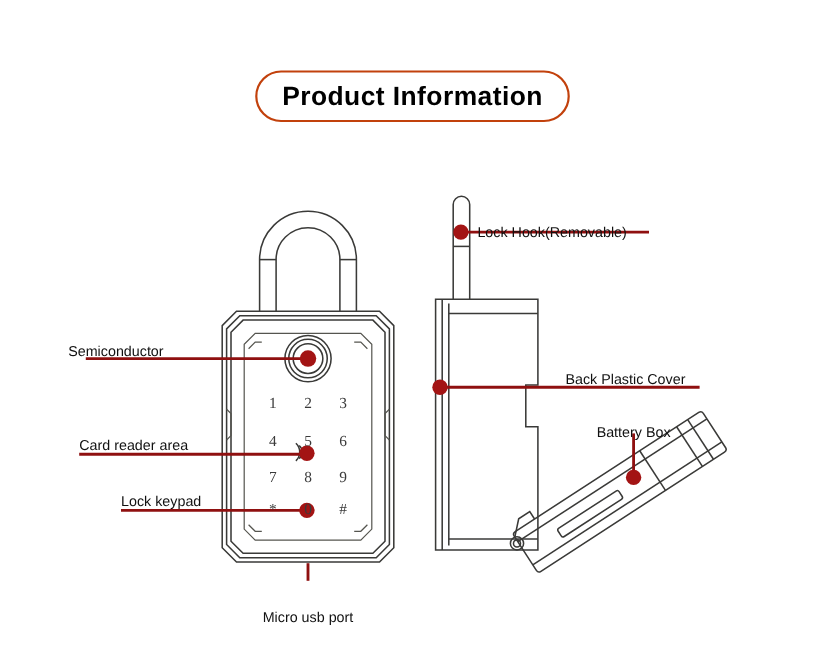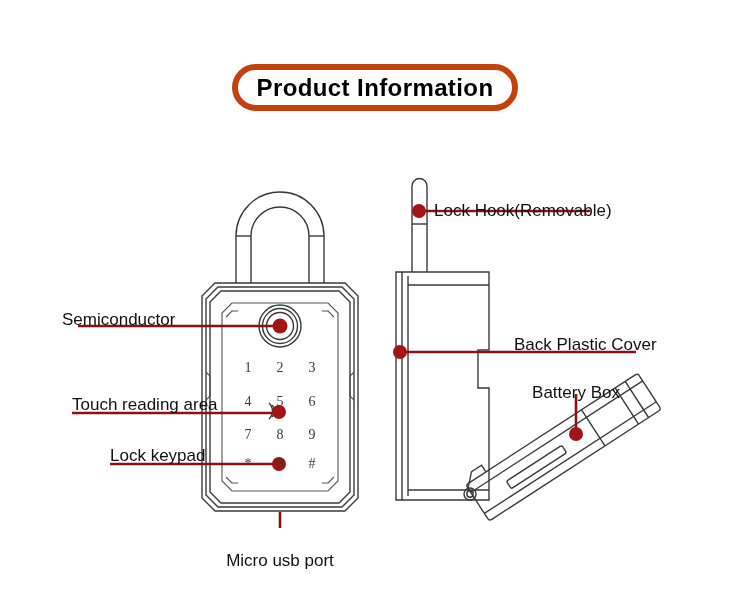--- a/index.html
+++ b/index.html
@@ -22,21 +22,21 @@
     background: #ffffff;
   }
 
   
   #title-pill {
     position: absolute;
     left: 232px;
     top: 64px;
     width: 286px;
     height: 47px;
-    border: 6px solid #c2410c;
+    border: 2px solid #c2410c;
     border-radius: 24px;
     background: #ffffff;
     box-sizing: border-box;
     display: flex;
     align-items: center;
     justify-content: center;
   }
   #title-text {
     font-size: 24px;
     font-weight: bold;
@@ -50,21 +50,21 @@
     position: absolute;
     left: 0;
     top: 0;
     width: 750px;
     height: 610px;
   }
 
   
   .label {
     position: absolute;
-    font-size: 17px;
+    font-size: 13px;
     line-height: 17px;
     color: #111111;
     white-space: nowrap;
   }
   .label.two-line { line-height: 17px; }
   .label.right-align { }
   .label.center-align { text-align: center; }
 
   .keycap {
     position: absolute;
@@ -204,21 +204,21 @@
 
     <div class="keycap" style="left:239px; top:456px;">*</div>
     <div class="keycap" style="left:271px; top:456px;">0</div>
     <div class="keycap" style="left:303px; top:456px;">#</div>
   </div>
 
   <div class="label two-line right-align" style="left:62px; top:311px; width:132px;">
     <div>Semiconductor</div>
   </div>
 
-  <div class="label" style="left:72px; top:396px;">Touch reading area</div>
+  <div class="label" style="left:72px; top:396px;">Card reader area</div>
 
   <div class="label" style="left:110px; top:447px;">Lock keypad</div>
 
   <div class="label center-align" style="left:200px; top:552px; width:160px;">Micro usb port</div>
 
   <div class="label" style="left:434px; top:202px;">Lock Hook(Removable)</div>
 
   <div class="label" style="left:514px; top:336px;">Back Plastic Cover</div>
 
   <div class="label center-align" style="left:516px; top:372px; width:120px;margin-top:12px;">Battery Box</div>

